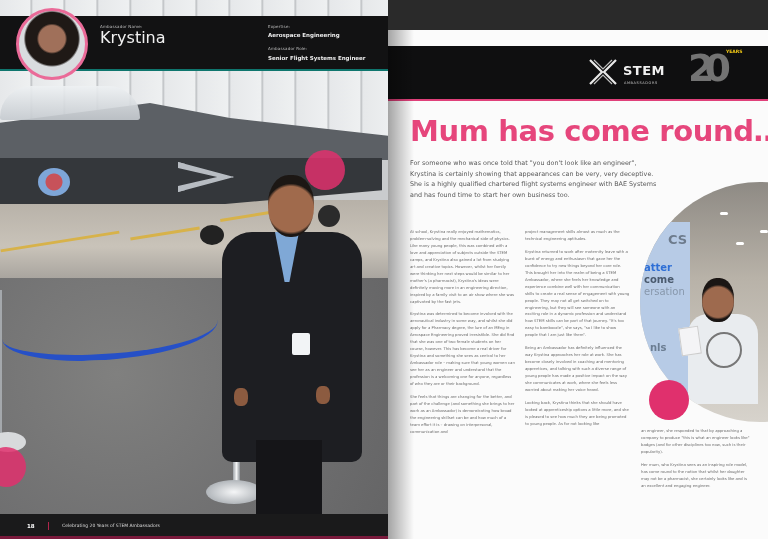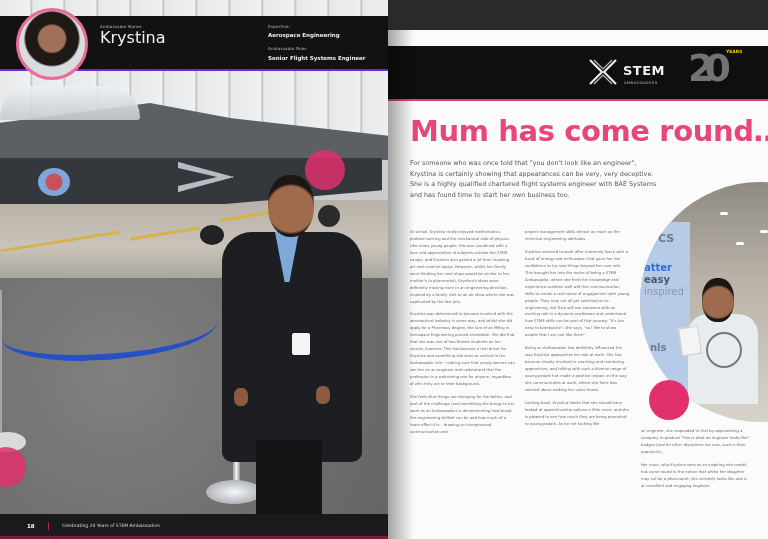--- a/index.html
+++ b/index.html
@@ -48,21 +48,21 @@
   .post { position: absolute; left: 233px; top: 398px; width: 7px; height: 100px; background: linear-gradient(90deg, #9ea3a8, #f3f4f5, #8c9196); }
   .post-base { position: absolute; left: 206px; top: 480px; width: 56px; height: 24px; border-radius: 50%;
     background: radial-gradient(ellipse, #f5f6f7 0%, #a8adb2 80%); }
   .post-left { position: absolute; left: -4px; top: 290px; width: 6px; height: 150px; background: #a4a8ac; }
   .post-left-base { position: absolute; left: -10px; top: 432px; width: 36px; height: 20px; border-radius: 50%; background: #d8dadc; }
 
   .pink-dot { position: absolute; border-radius: 50%; background: #e0306d; opacity: .85; }
 
   
   .amb-band { position: absolute; left: 0; top: 16px; width: 388px; height: 55px; background: #121213;
-    border-bottom: 2px solid #6d28d9; }
+    border-bottom: 2px solid #0f766e; }
   .avatar { position: absolute; left: 16px; top: 8px; width: 72px; height: 72px; border-radius: 50%;
     border: 3px solid #ea6a98; background: radial-gradient(circle at 50% 42%, #a0705a 0 26%, #1f1916 30% 52%, #d9dcdf 56%); }
   .amb-label { position: absolute; font-size: 4px; color: #bfbfbf; letter-spacing: .2px; }
   .amb-name { position: absolute; left: 100px; top: 31px; font-size: 16px; line-height: 16px; color: #f1f1f1; font-family: "DejaVu Sans", sans-serif; }
   .amb-value { position: absolute; font-size: 5.5px; font-weight: bold; color: #ededed; }
 
   .left-footer { position: absolute; left: 0; top: 514px; width: 388px; height: 25px; background: #1a1a1b; border-bottom: 3px solid #7a1a3c; }
   .page-num-left { position: absolute; left: 27px; top: 9px; font-size: 5.5px; font-weight: bold; color: #fff; }
   .footer-sep { position: absolute; width: 1px; height: 8px; background: #b0264c; }
   .footer-text-left { position: absolute; left: 62px; top: 9px; font-size: 4.5px; color: #dcdcdc; }
@@ -166,24 +166,24 @@
     <span class="stem-word">STEM</span>
     <span class="stem-sub">AMBASSADORS</span>
     <span class="twenty">20</span>
     <span class="years">YEARS</span>
 
     <h1 class="headline">Mum has come round…</h1>
     <p class="intro">For someone who was once told that "you don't look like an engineer", Krystina is certainly showing that appearances can be very, very deceptive. She is a highly qualified chartered flight systems engineer with BAE Systems and has found time to start her own business too.</p>
 
     <div class="circle-photo" title="Krystina smiling, holding a card at a STEM event">
       <div class="banner-vert"></div>
-      <span class="banner-text" style="left:18px;top:50px;color:#6d7b8c;font-size:11px">CS</span>
+      <span class="banner-text" style="left:28px;top:50px;color:#6d7b8c;font-size:13px">CS</span>
       <span class="banner-text" style="left:4px;top:80px;color:#2e6fd6">atter</span>
-      <span class="banner-text" style="left:4px;top:92px;color:#4a5a6e">easy</span>
-      <span class="banner-text" style="left:4px;top:104px;color:#8797ab;font-weight:normal">inspired</span>
+      <span class="banner-text" style="left:4px;top:92px;color:#4a5a6e">come</span>
+      <span class="banner-text" style="left:4px;top:104px;color:#8797ab;font-weight:normal">ersation</span>
       <span class="banner-text" style="left:10px;top:160px;color:#6b7d92">nls</span>
       <div class="light" style="left:80px;top:30px"></div>
       <div class="light" style="left:96px;top:60px"></div>
       <div class="light" style="left:120px;top:48px"></div>
       <div class="person2-shirt"></div>
       <div class="shirt-print"></div>
       <div class="person2-head"></div>
       <div class="card"></div>
     </div>
     <div class="pink-dot" style="left:261px;top:350px;width:40px;height:40px;opacity:1"></div>

